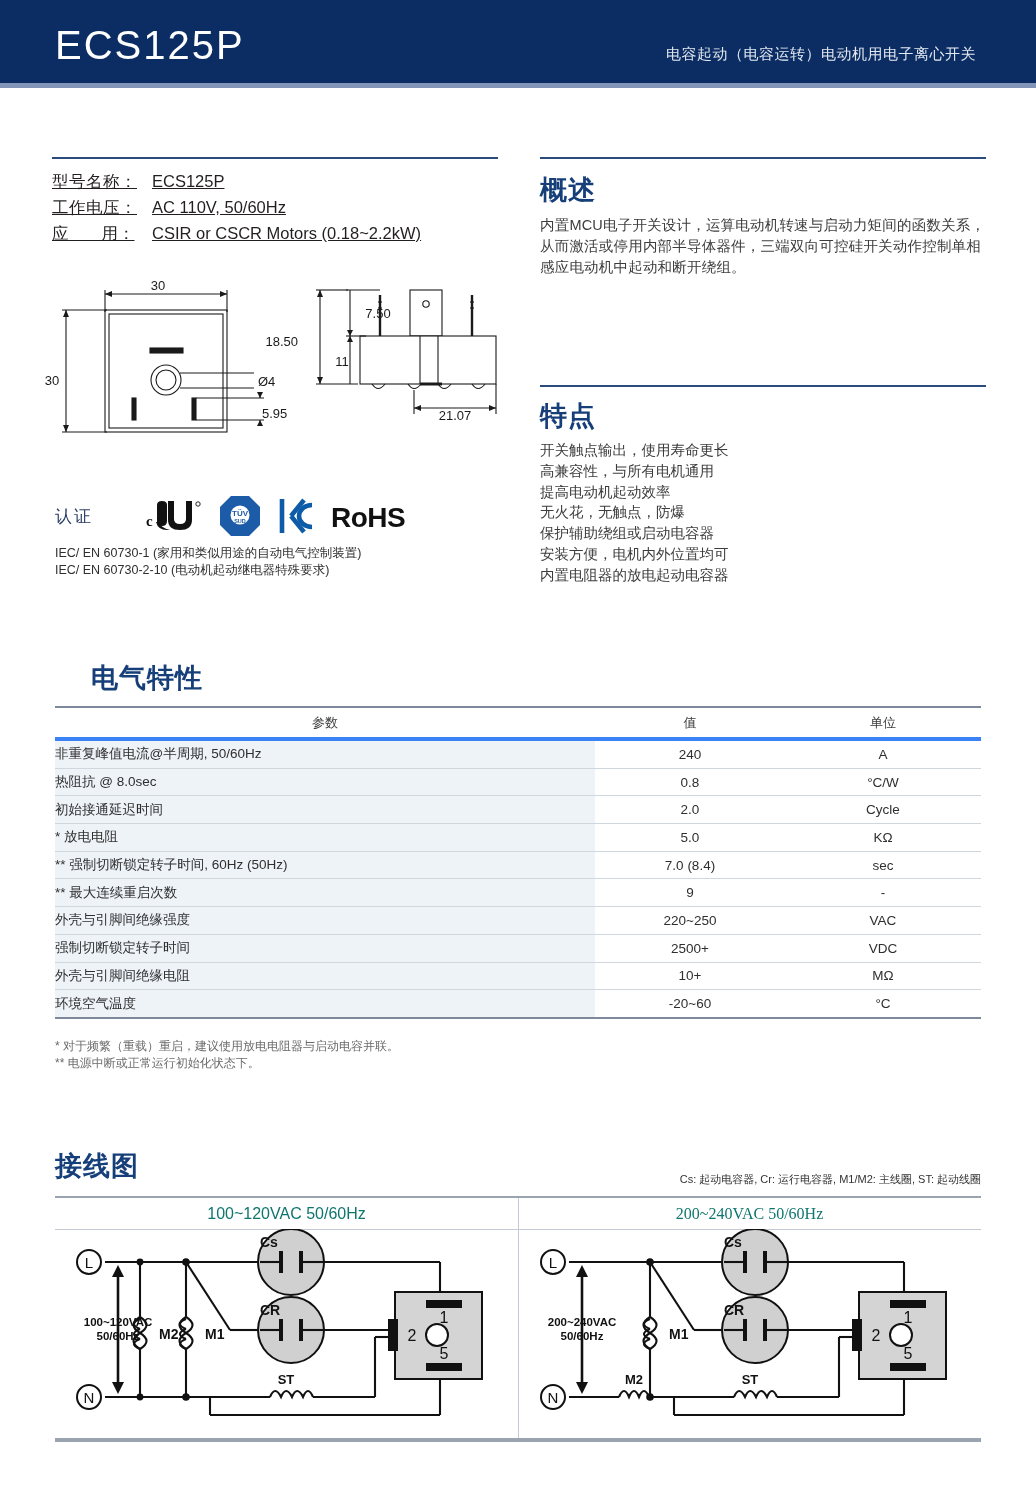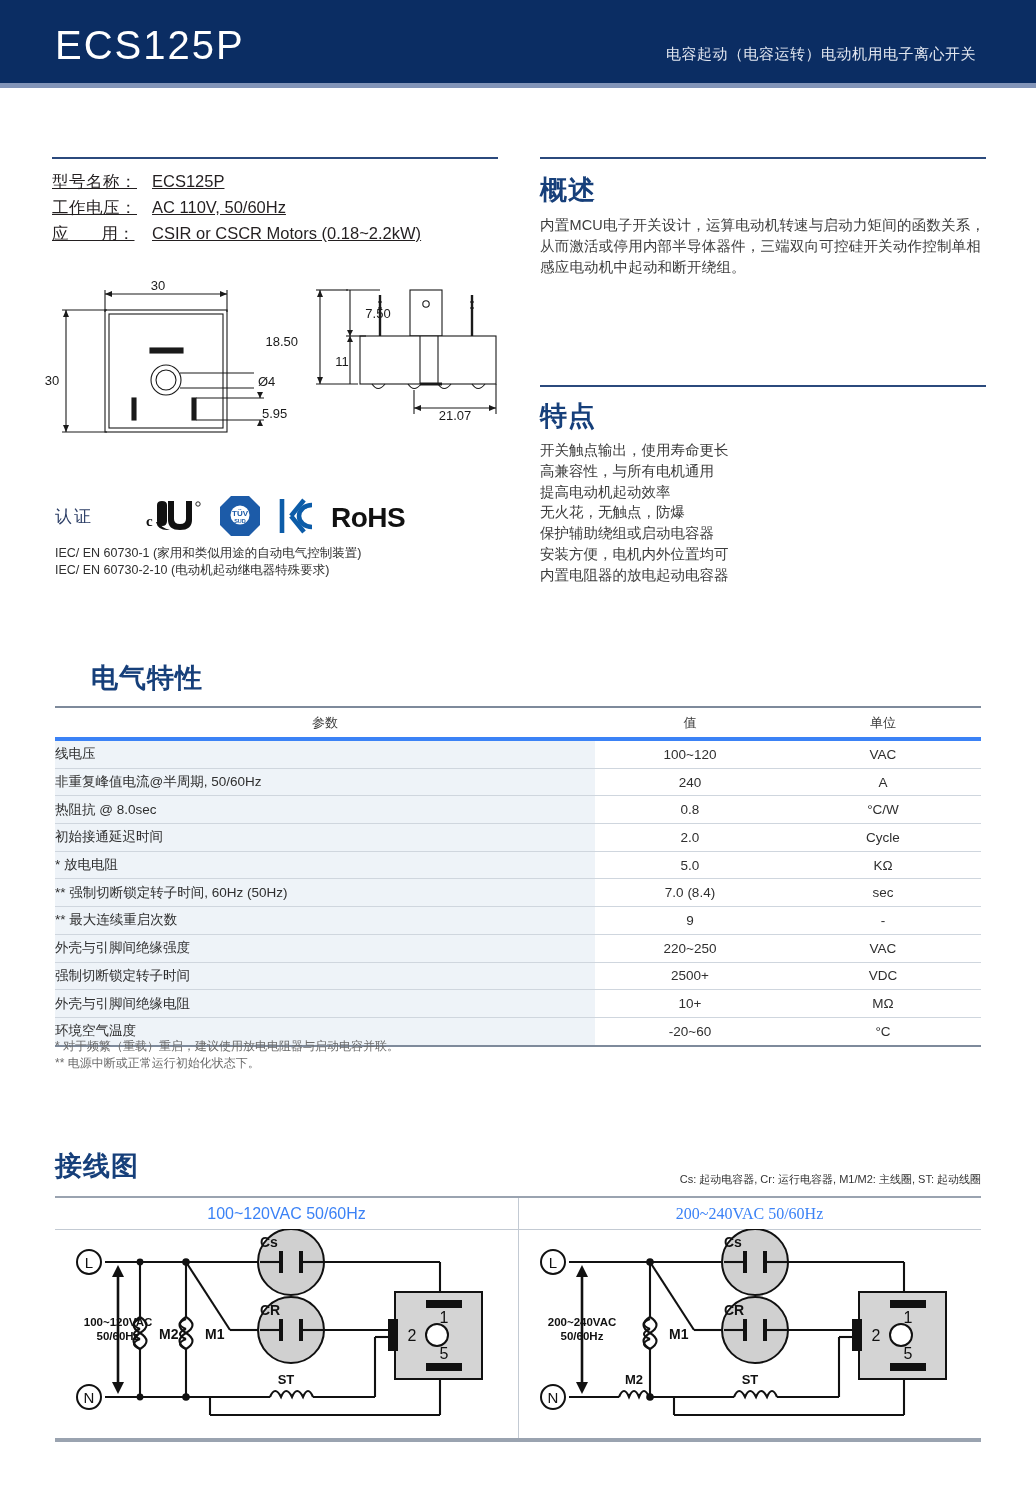--- a/index.html
+++ b/index.html
@@ -90,21 +90,21 @@
 
   
   .wd-title{position:absolute;left:55px;top:1148px;}
   .wd-legend{position:absolute;right:55px;top:1172px;font-size:11px;color:#333;}
   .wd-box{position:absolute;left:55px;top:1196px;width:926px;height:240px;
     border-top:2px solid #9aa3b0;border-bottom:4px solid #9aa3b0;}
   .wd-head{position:absolute;left:0;top:0;width:926px;height:31px;
     border-bottom:1px solid #c3cad3;}
   .wd-head .cell{
     position:absolute;top:0;width:463px;height:31px;line-height:31px;
-    text-align:center;font-size:16px;color:#3b82f6;
+    text-align:center;font-size:16px;color:#0f766e;
   }
   .wd-head .cell.left{left:0;}
   .wd-head .cell.right{left:463px;font-family:Liberation Serif, serif;}
   .wd-vsep{position:absolute;left:463px;top:0;width:1px;height:240px;background:#c3cad3;}
   .wd-panel{position:absolute;top:31px;height:209px;width:463px;}
   .wd-panel.left{left:0;}
   .wd-panel.right{left:464px;}
 </style>
 </head>
 <body>
@@ -284,25 +284,20 @@
 <div class="ec-title sec-title">电气特性</div>
 <table class="ec">
   <thead>
     <tr>
       <th class="p-col">参数</th>
       <th class="v-col">值</th>
       <th class="u-col">单位</th>
     </tr>
   </thead>
   <tbody>
-    <tr>
-      <td class="p-col">线电压</td>
-      <td class="v-col">100~120</td>
-      <td class="u-col">VAC</td>
-    </tr>
     <tr>
       <td class="p-col">非重复峰值电流@半周期, 50/60Hz</td>
       <td class="v-col">240</td>
       <td class="u-col">A</td>
     </tr>
     <tr>
       <td class="p-col">热阻抗 @ 8.0sec</td>
       <td class="v-col">0.8</td>
       <td class="u-col">°C/W</td>
     </tr>

